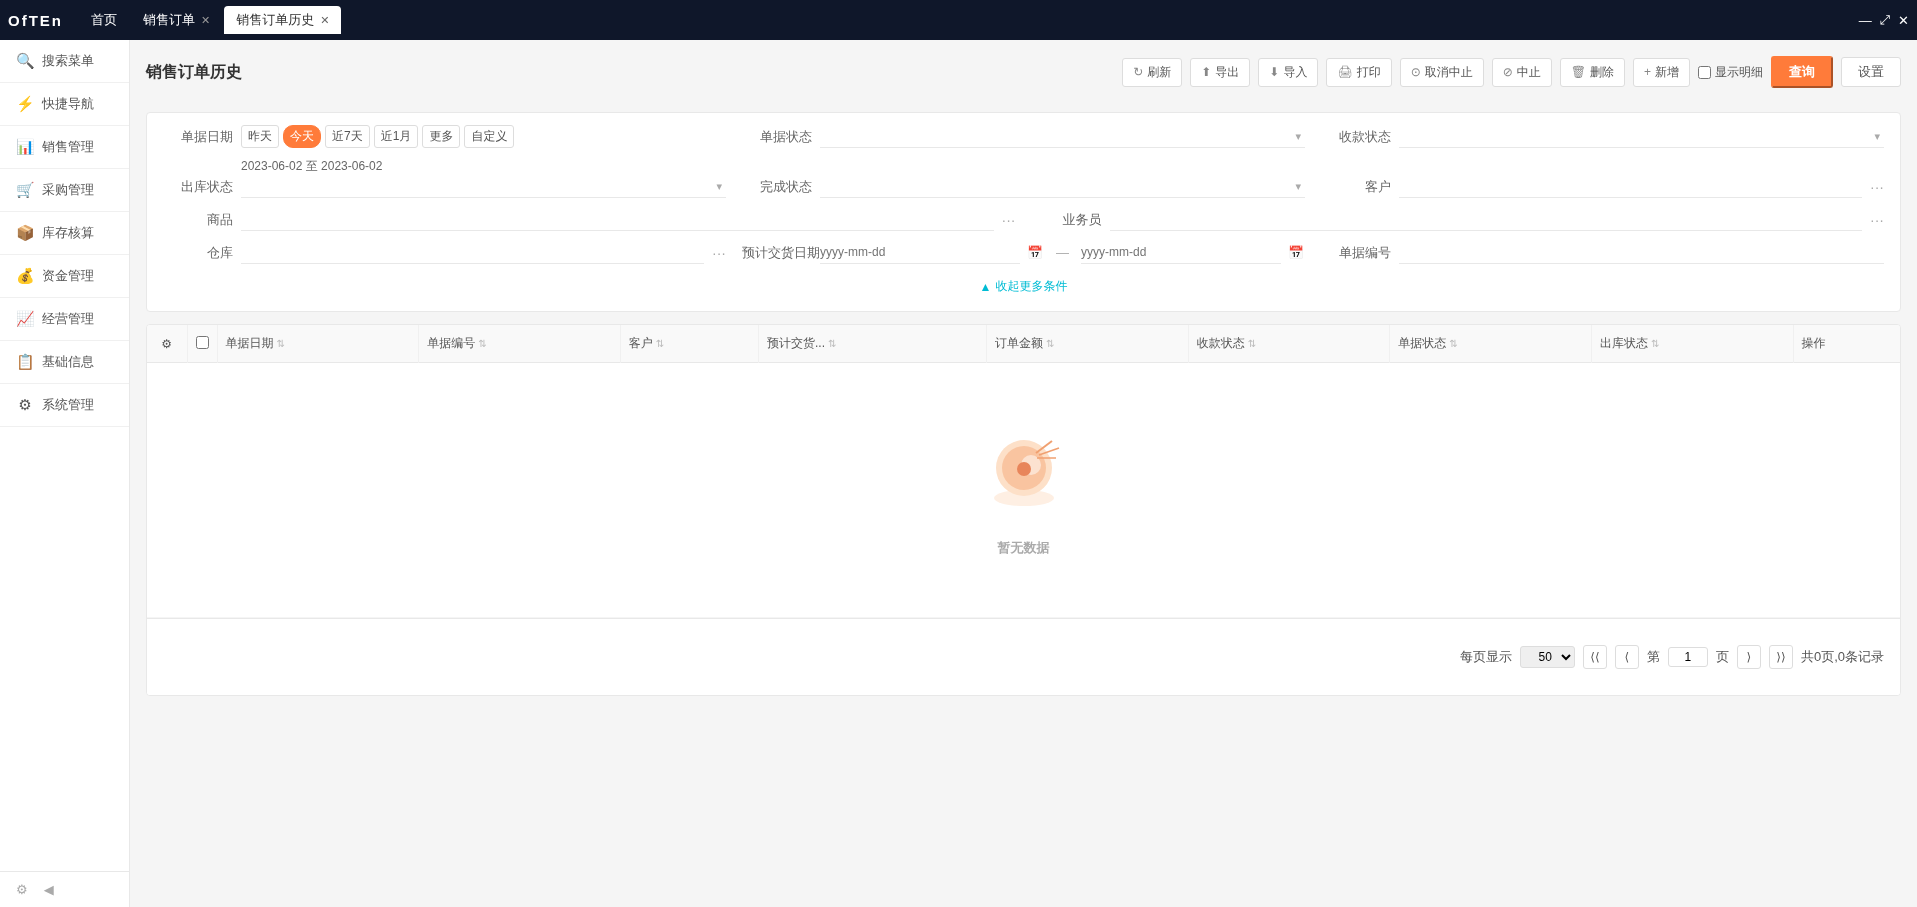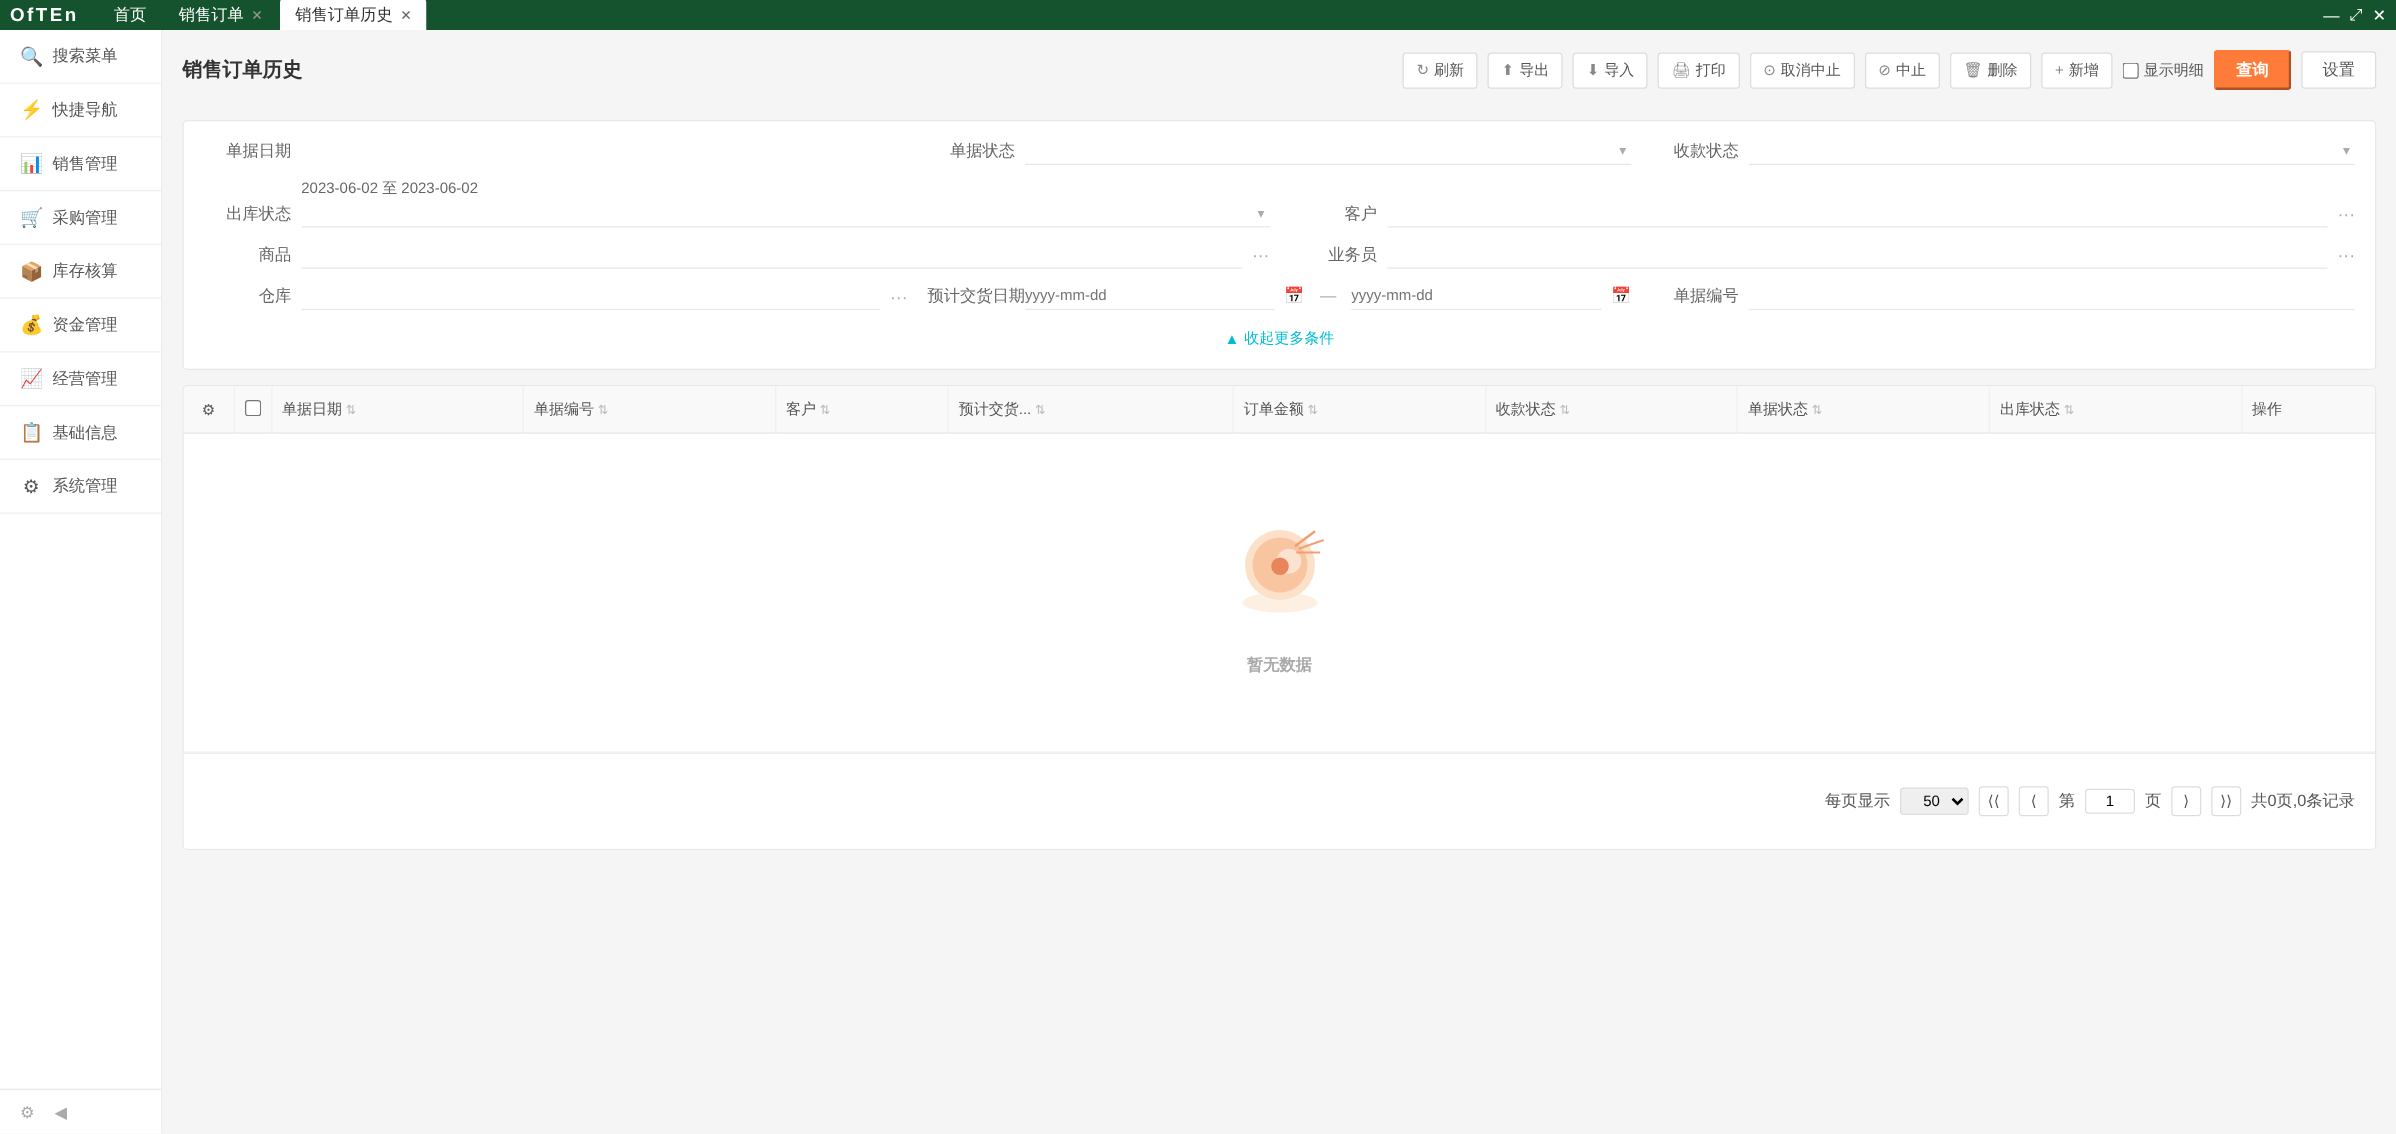--- a/index.html
+++ b/index.html
@@ -1,21 +1,21 @@
 <!DOCTYPE html>
 <html><head>
   <meta charset="utf-8">
   <style>
     * { box-sizing: border-box; margin: 0; padding: 0; }
     body { font-family: "Microsoft YaHei", sans-serif; font-size: 13px; background: #f5f5f5; display: flex; flex-direction: column; height: 907px; overflow: hidden; }
 
     
     .top-bar {
-      background: #14532d;
-      height: 24px;
+      background: #0f172a;
+      height: 40px;
       display: flex;
       align-items: center;
       padding: 0 8px;
       flex-shrink: 0;
     }
     .top-bar-tabs {
       display: flex;
       align-items: center;
       flex: 1;
       gap: 2px;
@@ -452,20 +452,28 @@
         <button class="toolbar-btn-primary">查询</button>
         <button class="toolbar-btn-secondary">设置</button>
       </div>
     </div>
 
     <div class="filter-panel">
 
       <div class="filter-row">
         <div class="filter-field">
           <span class="filter-label">单据日期</span>
+          <div class="filter-date-group">
+            <button class="date-btn">昨天</button>
+            <button class="date-btn active">今天</button>
+            <button class="date-btn">近7天</button>
+            <button class="date-btn">近1月</button>
+            <button class="date-btn">更多</button>
+            <button class="date-btn">自定义</button>
+          </div>
         </div>
         <div class="filter-field">
           <span class="filter-label">单据状态</span>
           <div class="filter-select-wrap">
             <select class="filter-select"></select>
           </div>
         </div>
         <div class="filter-field">
           <span class="filter-label">收款状态</span>
           <div class="filter-select-wrap">
@@ -474,20 +482,26 @@
         </div>
       </div>
 
       <div style="display:flex; padding-left:78px;">
         <span class="date-range">2023-06-02 至 2023-06-02</span>
       </div>
 
       <div class="filter-row">
         <div class="filter-field">
           <span class="filter-label">出库状态</span>
+          <div class="filter-select-wrap">
+            <select class="filter-select"></select>
+          </div>
+        </div>
+        <div class="filter-field">
+          <span class="filter-label">完成状态</span>
           <div class="filter-select-wrap">
             <select class="filter-select"></select>
           </div>
         </div>
         <div class="filter-field">
           <span class="filter-label">客户</span>
           <input class="filter-input" style="">
           <span class="filter-dots">···</span>
         </div>
       </div>

